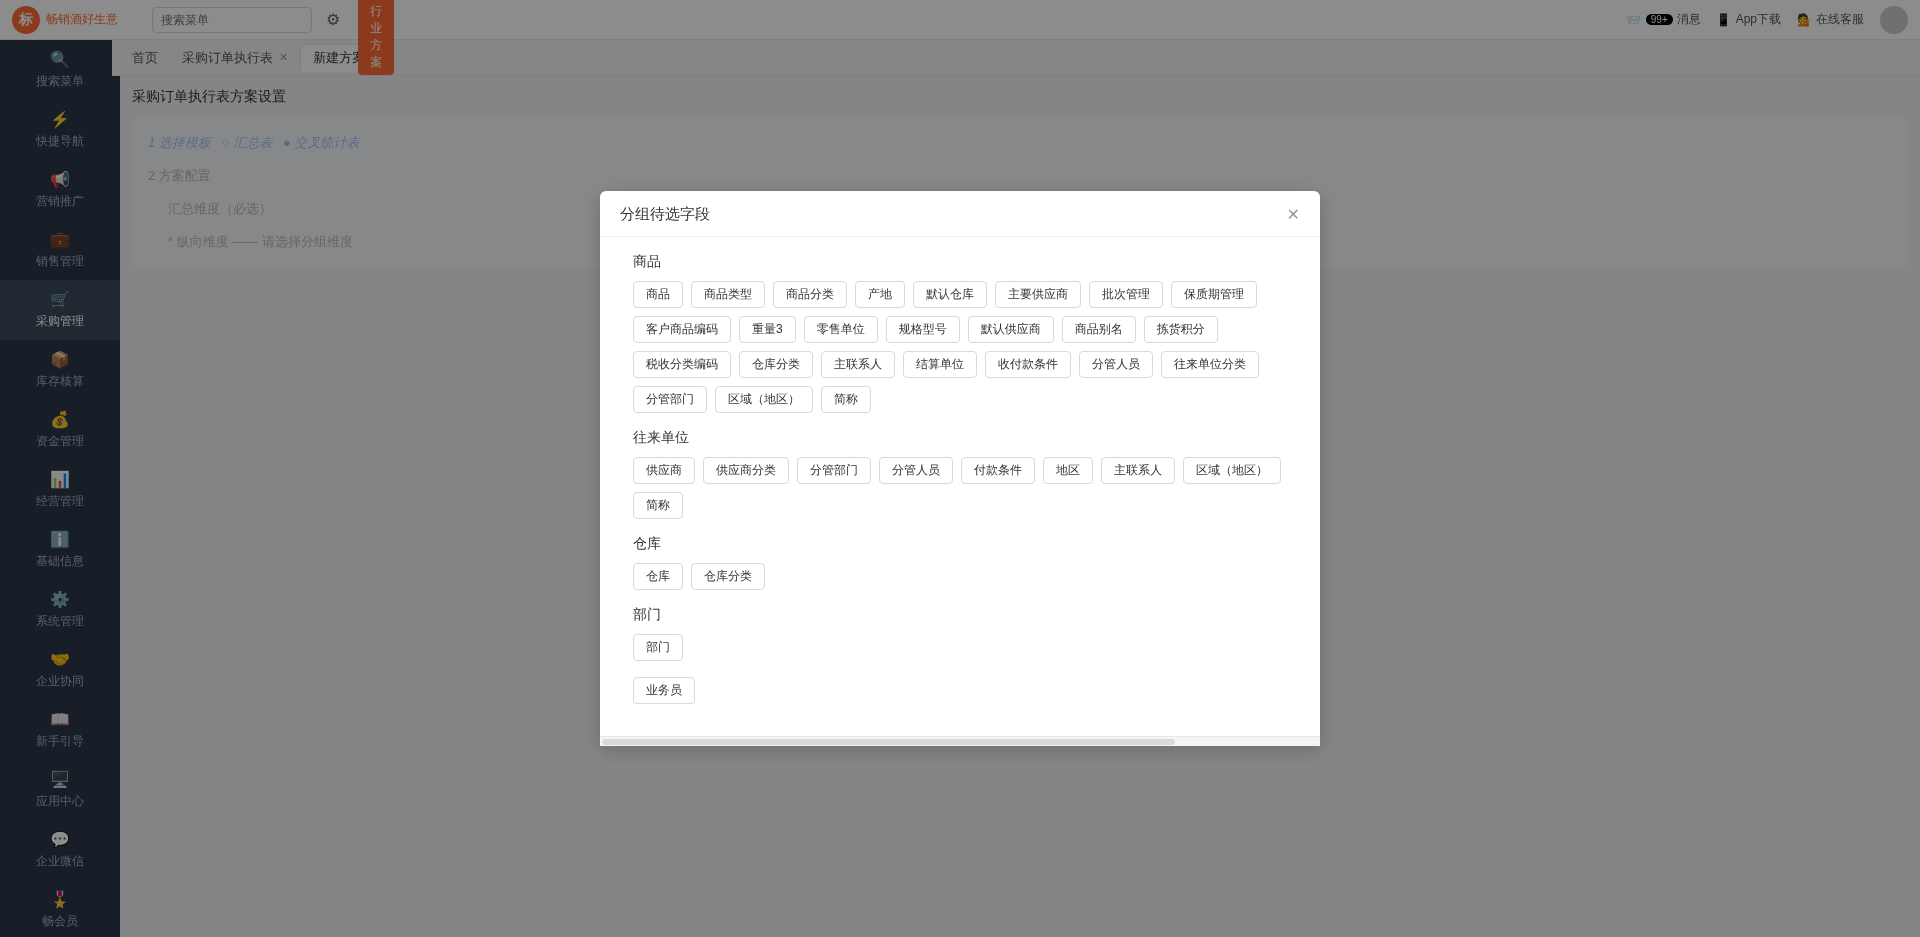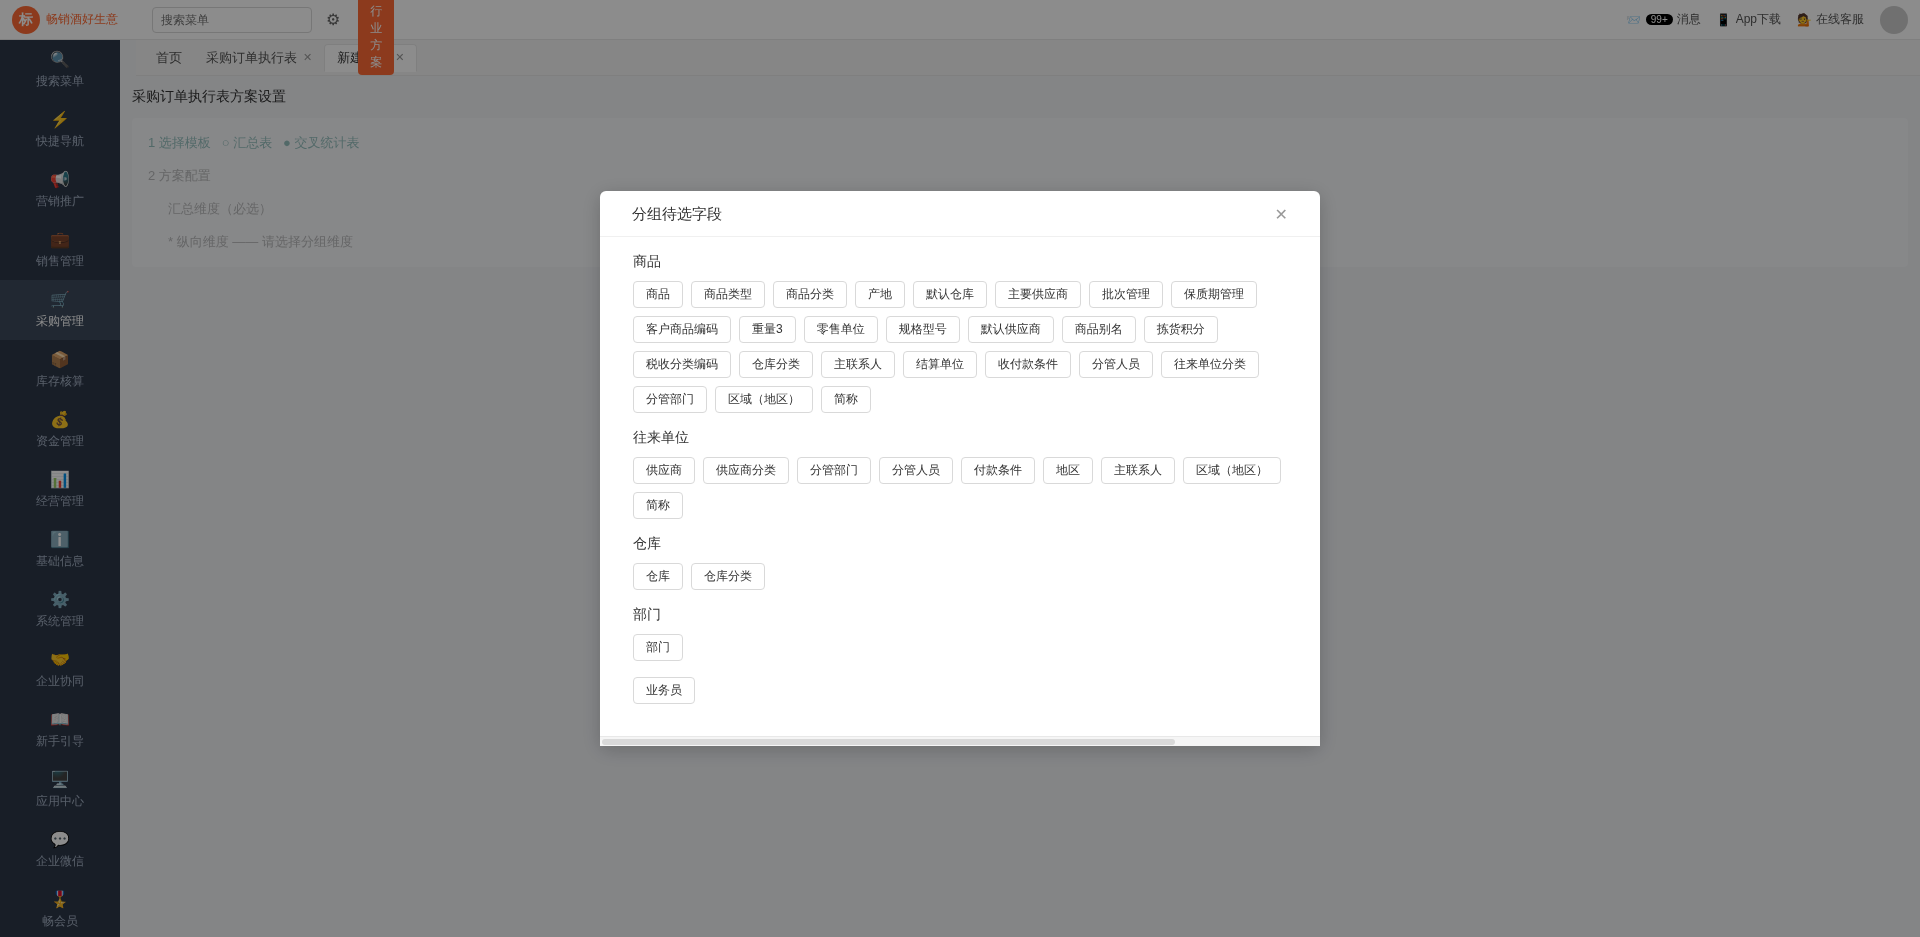--- a/index.html
+++ b/index.html
@@ -50,21 +50,21 @@
       font-size: 10px; padding: 0 5px; min-width: 18px; text-align: center;
     }
     .avatar {
       width: 28px; height: 28px; background: #ccc; border-radius: 50%;
     }
 
     
     .tab-bar {
       height: 36px; background: #f5f5f5; border-bottom: 1px solid #e8e8e8;
       display: flex; align-items: center; padding: 0 8px;
-      position: fixed; top: 40px; left: 136px; right: 0; z-index: 99;
+      position: fixed; top: 40px; left: 112px; right: 0; z-index: 99;
     }
     .tab-item {
       height: 28px; padding: 0 12px; display: flex; align-items: center;
       font-size: 13px; cursor: pointer; border-radius: 4px 4px 0 0;
       white-space: nowrap; color: #555; gap: 6px;
     }
     .tab-item.active {
       background: #fff; color: #333; border: 1px solid #e8e8e8; border-bottom: 1px solid #fff;
     }
     .tab-close { color: #999; font-size: 11px; cursor: pointer; }
@@ -108,21 +108,21 @@
     }
 
     
     .modal {
       background: #fff; border-radius: 6px; width: 720px; max-height: 600px;
       display: flex; flex-direction: column;
       box-shadow: 0 4px 20px rgba(0,0,0,0.2);
     }
     .modal-header {
       display: flex; align-items: center; justify-content: space-between;
-      padding: 14px 32px 12px; border-bottom: 1px solid #f0f0f0;
+      padding: 14px 20px 12px; border-bottom: 1px solid #f0f0f0;
       font-size: 15px; font-weight: 500; flex-shrink: 0;
     }
     .modal-close {
       cursor: pointer; color: #999; font-size: 16px; background: none; border: none;
     }
     .modal-body {
       flex: 1; overflow-y: auto; padding: 16px 33px;
       overflow-x: hidden;
     }
     .modal-footer {
@@ -274,21 +274,21 @@
   </div>
   <div class="tab-item active">
     <span>新建方案</span>
     <span class="tab-close">✕</span>
   </div>
 </div>
 
 <div class="main-content">
   <div class="page-title">采购订单执行表方案设置</div>
   <div class="bg-form">
-    <p style="color:#0f766e;font-size:13px;">1 选择模板 &nbsp; ○ 汇总表 &nbsp; ● 交叉统计表</p>
+    <p style="color:#3b82f6;font-size:13px;font-style:italic;">1 选择模板 &nbsp; ○ 汇总表 &nbsp; ● 交叉统计表</p>
     <br>
     <p style="color:#666;font-size:13px;">2 方案配置</p>
     <br>
     <p style="color:#666;font-size:13px;margin-left:20px;">汇总维度（必选）</p>
     <br>
     <p style="color:#666;font-size:13px;margin-left:20px;">* 纵向维度 —— 请选择分组维度</p>
   </div>
 </div>
 
 <div class="modal-overlay">

